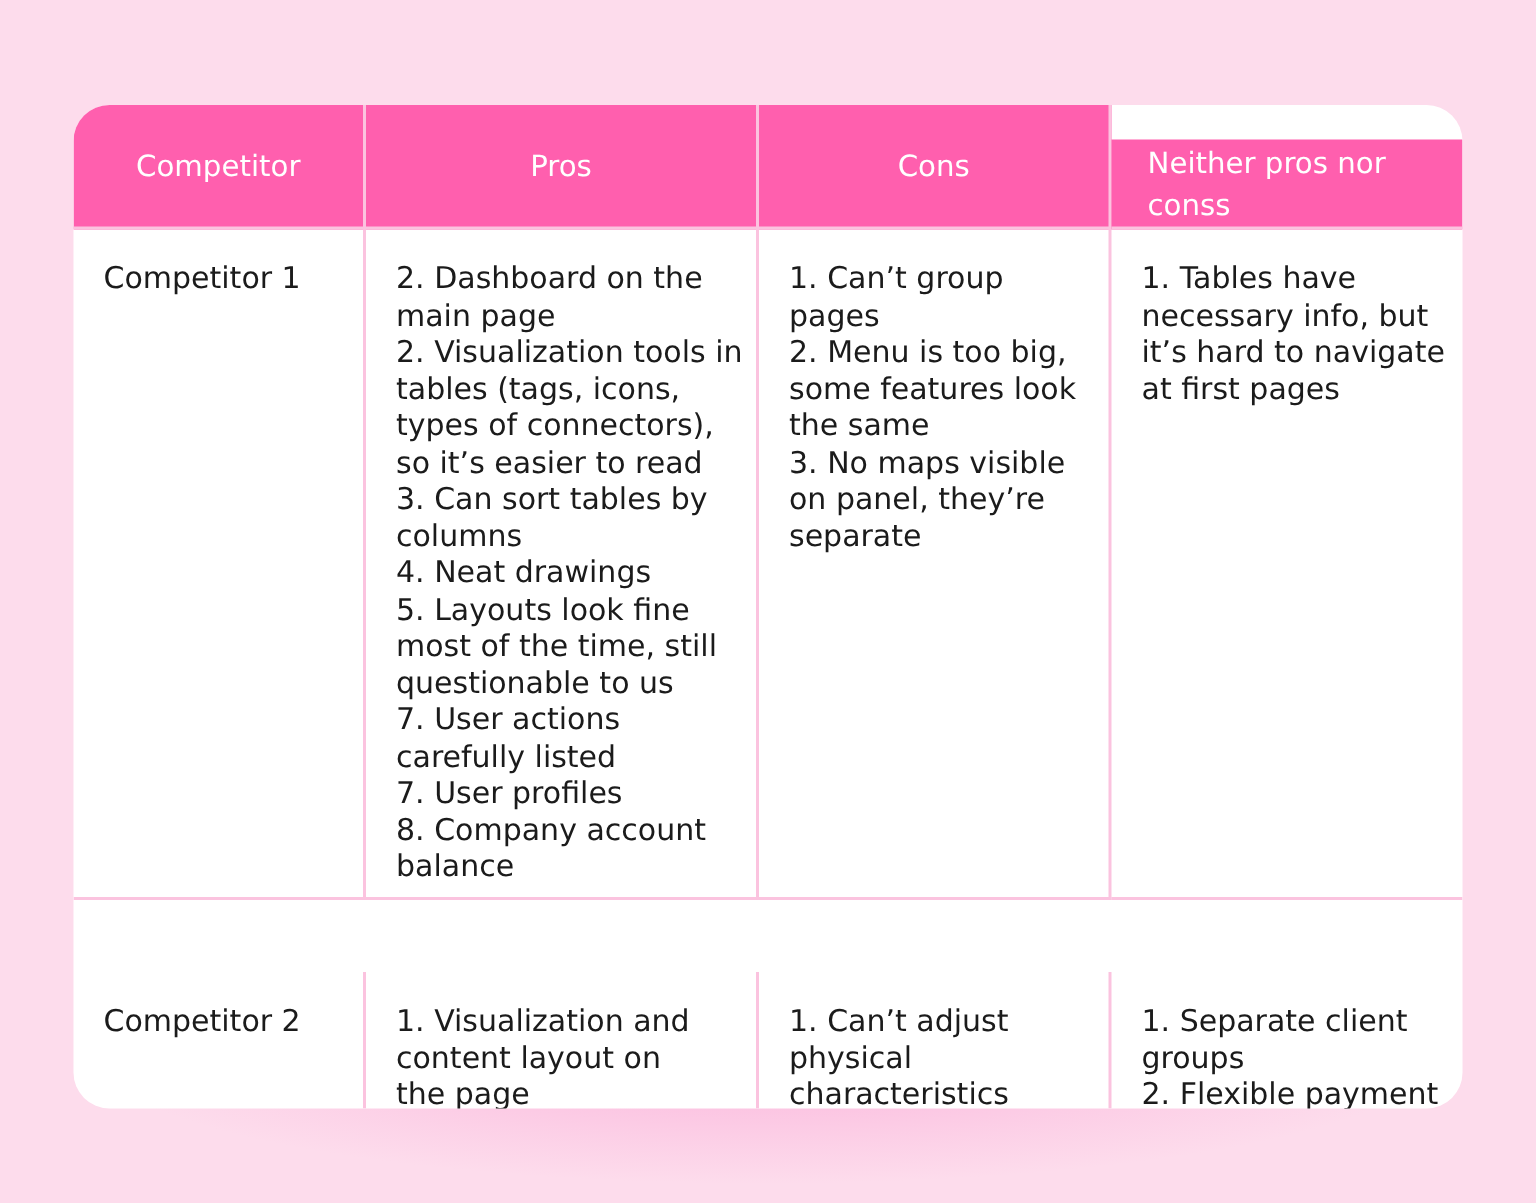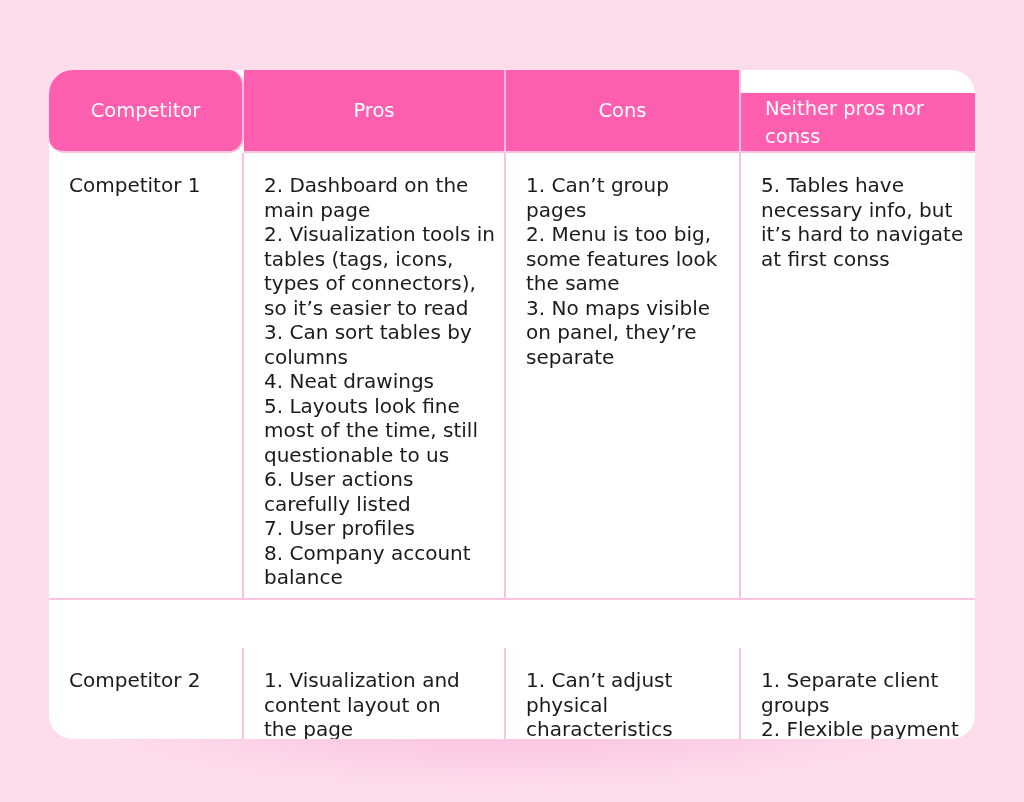--- a/index.html
+++ b/index.html
@@ -45,21 +45,21 @@
   .line { display: block; white-space: pre; }
 </style>
 </head>
 <body>
 
 <div class="glow"></div>
 
 <div class="table-card">
   <div class="grid">
 
-    <div class="hdr" style="justify-content:center;border-radius:15px;">
+    <div class="hdr" style="justify-content:center;">
       <span>Competitor</span>
     </div>
     <div class="hdr">
       <span>Pros</span>
     </div>
     <div class="hdr">
       <span>Cons</span>
     </div>
     <div class="hdr wrap last">
       <span style="display:block;width:190px;">Neither pros nor conss</span>
@@ -74,41 +74,41 @@
         <span class="line">2. Visualization tools in</span>
         <span class="line">tables (tags, icons,</span>
         <span class="line">types of connectors),</span>
         <span class="line">so it’s easier to read</span>
         <span class="line">3. Can sort tables by</span>
         <span class="line">columns</span>
         <span class="line">4. Neat drawings</span>
         <span class="line">5. Layouts look fine</span>
         <span class="line">most of the time, still</span>
         <span class="line">questionable to us</span>
-        <span class="line">6. User actions</span>
+        <span class="line">7. User actions</span>
         <span class="line">carefully listed</span>
         <span class="line">7. User profiles</span>
         <span class="line">8. Company account</span>
         <span class="line">balance</span>
       </div>
     <div class="td">
         <span class="line">1. Can’t group</span>
         <span class="line">pages</span>
         <span class="line">2. Menu is too big,</span>
         <span class="line">some features look</span>
         <span class="line">the same</span>
         <span class="line">3. No maps visible</span>
         <span class="line">on panel, they’re</span>
         <span class="line">separate</span>
       </div>
     <div class="td last">
-        <span class="line">5. Tables have</span>
+        <span class="line">1. Tables have</span>
         <span class="line">necessary info, but</span>
         <span class="line">it’s hard to navigate</span>
-        <span class="line">at first conss</span>
+        <span class="line">at first pages</span>
       </div>
 
     <div class="td first bottom">
       <span>Competitor 2</span>
     </div>
     <div class="td bottom">
         <span class="line">1. Visualization and</span>
         <span class="line">content layout on</span>
         <span class="line">the page</span>
       </div>

